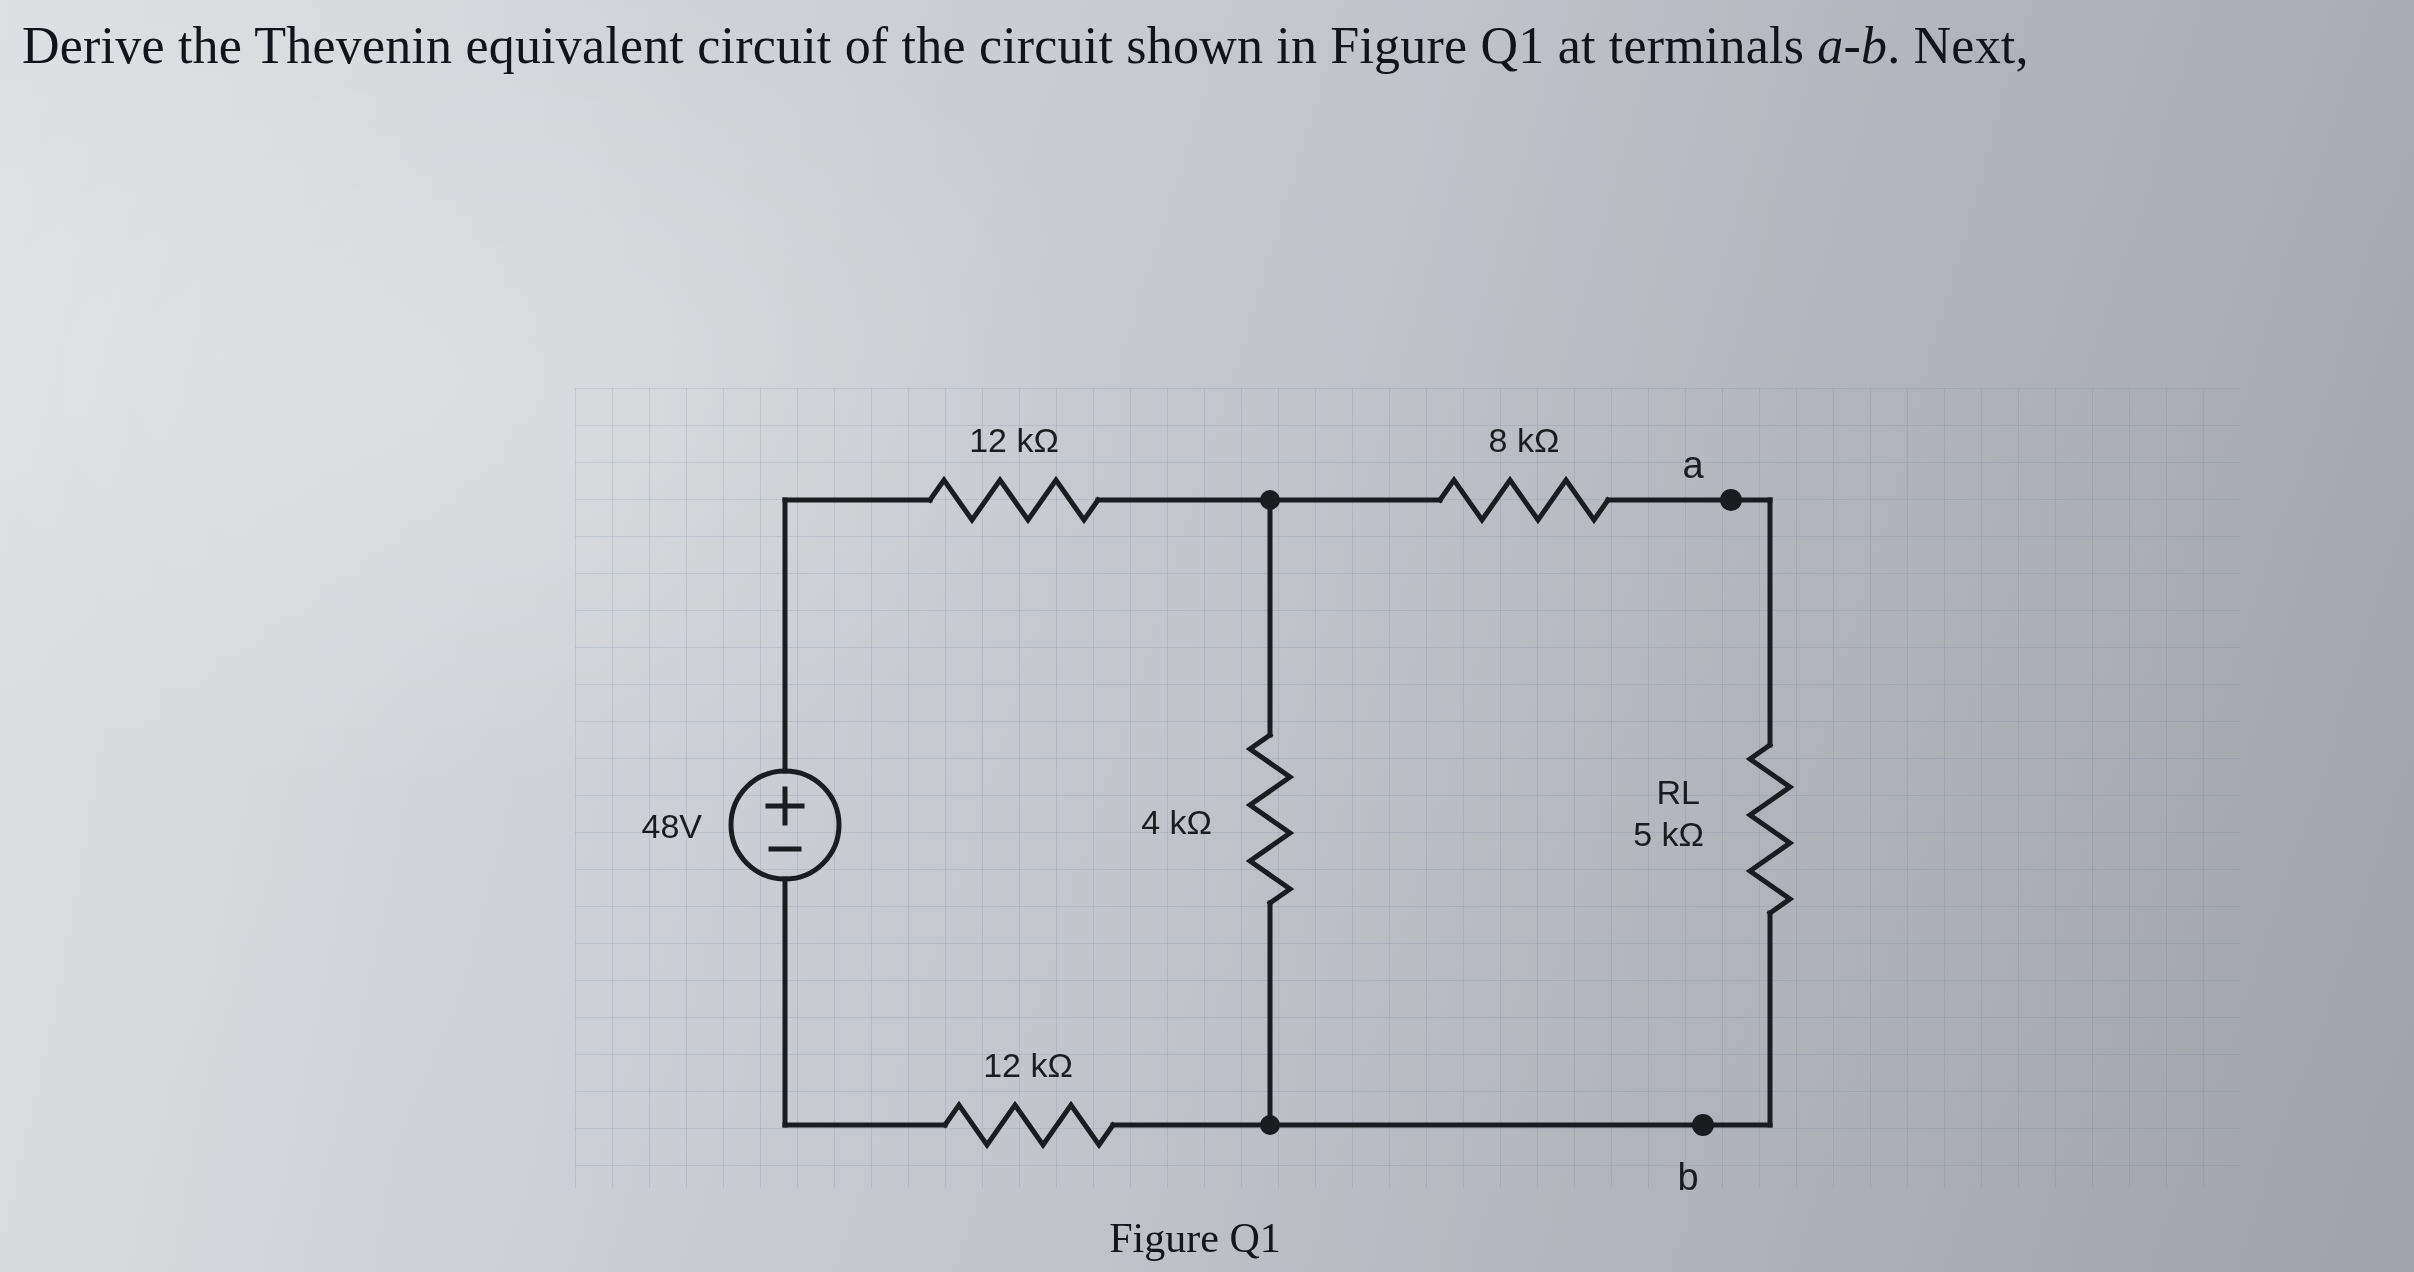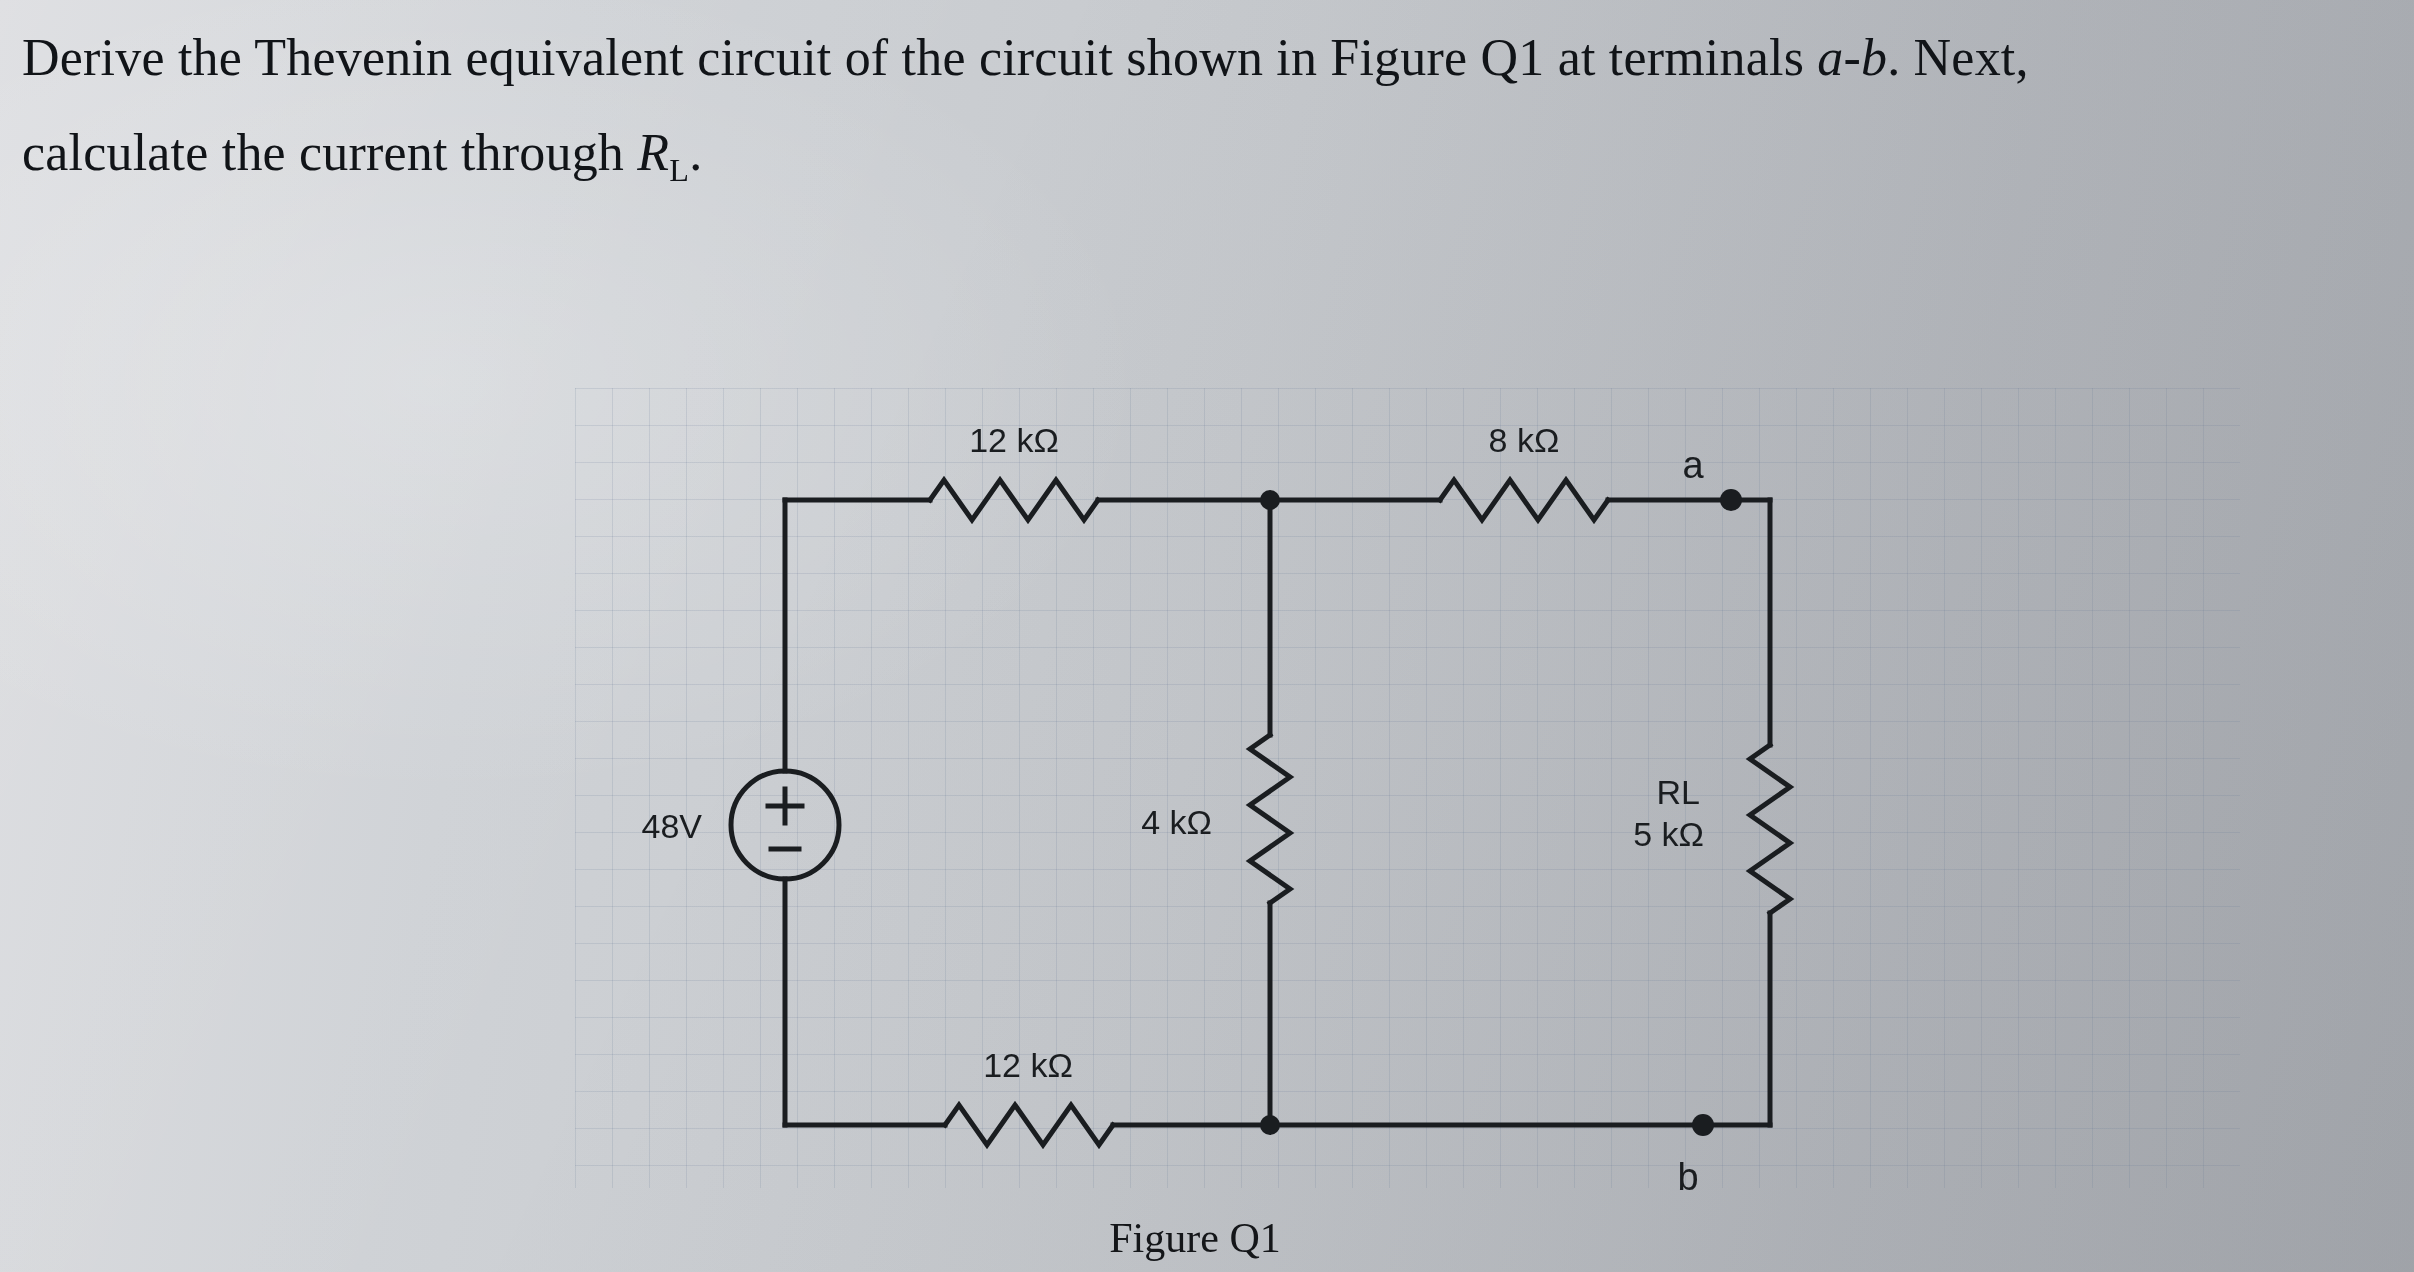--- a/index.html
+++ b/index.html
@@ -13,21 +13,21 @@
   }
   
   .photo-overlay{
     position:absolute;inset:0;
     background:
       radial-gradient(1200px 700px at 18% 30%, rgba(255,255,255,0.22), rgba(255,255,255,0) 60%),
       linear-gradient(115deg, rgba(255,255,255,0.10) 0%, rgba(255,255,255,0) 35%, rgba(40,45,55,0.08) 75%, rgba(40,45,55,0.14) 100%);
     pointer-events:none;
   }
   .problem-text{
-    position:absolute;left:22px;top:18px;width:2380px;
+    position:absolute;left:22px;top:6px;width:2380px;
     font-size:52px;line-height:1.55;
     letter-spacing:0.2px;
   }
   .problem-text p{margin:0 0 14px 0;}
   .ital{font-style:italic;}
   sub{font-size:0.62em;}
   .grid-paper{
     position:absolute;left:575px;top:388px;width:1665px;height:800px;
     background-image:
       linear-gradient(rgba(95,115,145,0.16) 1px, transparent 1px),
@@ -53,21 +53,20 @@
 </style>
 </head>
 <body>
 
 <div class="photo-overlay"></div>
 
 <div class="grid-paper"></div>
 
 <div class="problem-text">
   <p><span>Derive the Thevenin equivalent circuit of the circuit shown in Figure Q1 at terminals </span><span class="ital">a-b</span><span>. Next,</span></p>
-  <p><span>calculate the current through </span><span class="ital">R</span><sub>L</sub><span>.</span></p>
 </div>
 
 <svg class="circuit" width="2414" height="1272" viewBox="0 0 2414 1272">
 
   <path class="wire" d="M785,500 L930,500"></path>
   <path class="wire" d="M930,500 l14,-20 l28,40 l28,-40 l28,40 l28,-40 l28,40 l14,-20"></path>
   <path class="wire" d="M1098,500 L1440,500"></path>
   <path class="wire" d="M1440,500 l14,-20 l28,40 l28,-40 l28,40 l28,-40 l28,40 l14,-20"></path>
   <path class="wire" d="M1608,500 L1770,500"></path>
 

